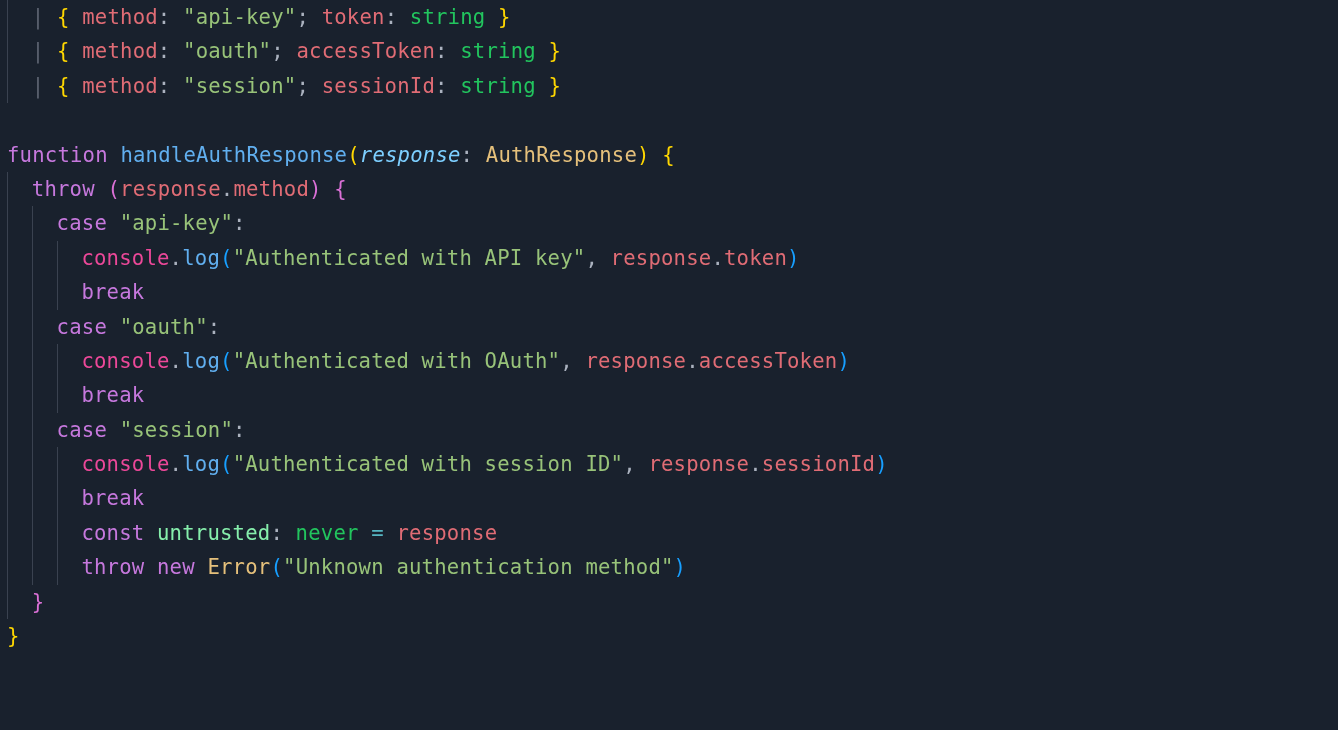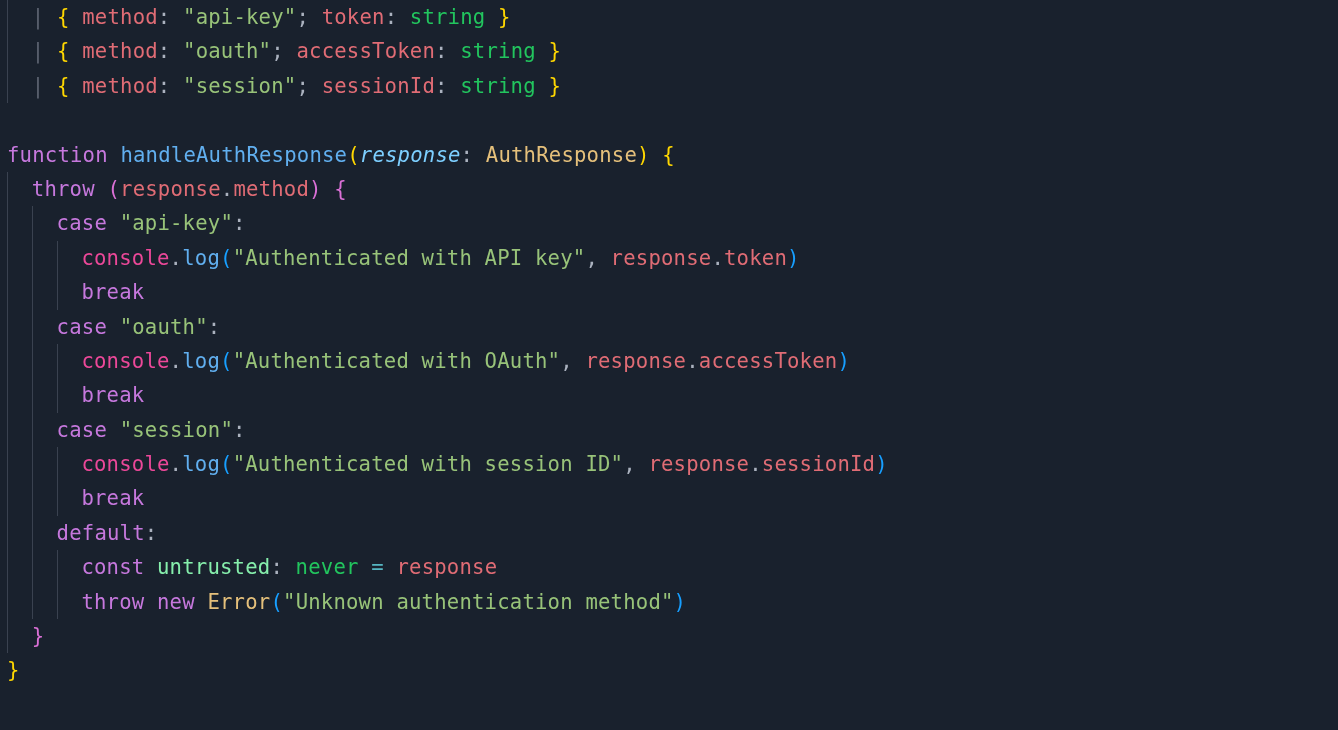--- a/index.html
+++ b/index.html
@@ -52,18 +52,17 @@
     <div class="line"><span class="guide" style="left: 7px;"></span><span>  </span><span class="tok kw">throw</span><span class="tok punct"> </span><span class="tok brace-2">(</span><span class="tok var">response</span><span class="tok punct">.</span><span class="tok var">method</span><span class="tok brace-2">)</span><span class="tok punct"> </span><span class="tok brace-2">{</span></div>
     <div class="line"><span class="guide" style="left: 7px;"></span><span class="guide" style="left: 32.2px;"></span><span>    </span><span class="tok kw">case</span><span class="tok punct"> </span><span class="tok str">"api-key"</span><span class="tok punct">:</span></div>
     <div class="line"><span class="guide" style="left: 7px;"></span><span class="guide" style="left: 32.2px;"></span><span class="guide" style="left: 57.4px;"></span><span>      </span><span class="tok obj">console</span><span class="tok punct">.</span><span class="tok fn">log</span><span class="tok brace-3">(</span><span class="tok str">"Authenticated with API key"</span><span class="tok punct">, </span><span class="tok var">response</span><span class="tok punct">.</span><span class="tok var">token</span><span class="tok brace-3">)</span></div>
     <div class="line"><span class="guide" style="left: 7px;"></span><span class="guide" style="left: 32.2px;"></span><span class="guide" style="left: 57.4px;"></span><span>      </span><span class="tok kw">break</span></div>
     <div class="line"><span class="guide" style="left: 7px;"></span><span class="guide" style="left: 32.2px;"></span><span>    </span><span class="tok kw">case</span><span class="tok punct"> </span><span class="tok str">"oauth"</span><span class="tok punct">:</span></div>
     <div class="line"><span class="guide" style="left: 7px;"></span><span class="guide" style="left: 32.2px;"></span><span class="guide" style="left: 57.4px;"></span><span>      </span><span class="tok obj">console</span><span class="tok punct">.</span><span class="tok fn">log</span><span class="tok brace-3">(</span><span class="tok str">"Authenticated with OAuth"</span><span class="tok punct">, </span><span class="tok var">response</span><span class="tok punct">.</span><span class="tok var">accessToken</span><span class="tok brace-3">)</span></div>
     <div class="line"><span class="guide" style="left: 7px;"></span><span class="guide" style="left: 32.2px;"></span><span class="guide" style="left: 57.4px;"></span><span>      </span><span class="tok kw">break</span></div>
     <div class="line"><span class="guide" style="left: 7px;"></span><span class="guide" style="left: 32.2px;"></span><span>    </span><span class="tok kw">case</span><span class="tok punct"> </span><span class="tok str">"session"</span><span class="tok punct">:</span></div>
     <div class="line"><span class="guide" style="left: 7px;"></span><span class="guide" style="left: 32.2px;"></span><span class="guide" style="left: 57.4px;"></span><span>      </span><span class="tok obj">console</span><span class="tok punct">.</span><span class="tok fn">log</span><span class="tok brace-3">(</span><span class="tok str">"Authenticated with session ID"</span><span class="tok punct">, </span><span class="tok var">response</span><span class="tok punct">.</span><span class="tok var">sessionId</span><span class="tok brace-3">)</span></div>
     <div class="line"><span class="guide" style="left: 7px;"></span><span class="guide" style="left: 32.2px;"></span><span class="guide" style="left: 57.4px;"></span><span>      </span><span class="tok kw">break</span></div>
-    <div class="line"><span class="guide" style="left: 7px;"></span><span class="guide" style="left: 32.2px;"></span><span>    </span><span class="tok kw">default</span><span class="tok punct">:</span></div>
     <div class="line"><span class="guide" style="left: 7px;"></span><span class="guide" style="left: 32.2px;"></span><span class="guide" style="left: 57.4px;"></span><span>      </span><span class="tok kw">const</span><span class="tok punct"> </span><span class="tok unused">untrusted</span><span class="tok punct">: </span><span class="tok prim">never</span><span class="tok punct"> </span><span class="tok op">=</span><span class="tok punct"> </span><span class="tok var">response</span></div>
     <div class="line"><span class="guide" style="left: 7px;"></span><span class="guide" style="left: 32.2px;"></span><span class="guide" style="left: 57.4px;"></span><span>      </span><span class="tok kw">throw</span><span class="tok punct"> </span><span class="tok kw">new</span><span class="tok punct"> </span><span class="tok type-name">Error</span><span class="tok brace-3">(</span><span class="tok str">"Unknown authentication method"</span><span class="tok brace-3">)</span></div>
     <div class="line"><span class="guide" style="left: 7px;"></span><span>  </span><span class="tok brace-2">}</span></div>
     <div class="line"><span></span><span class="tok brace-1">}</span></div>
   </div>
 
 </body></html>

